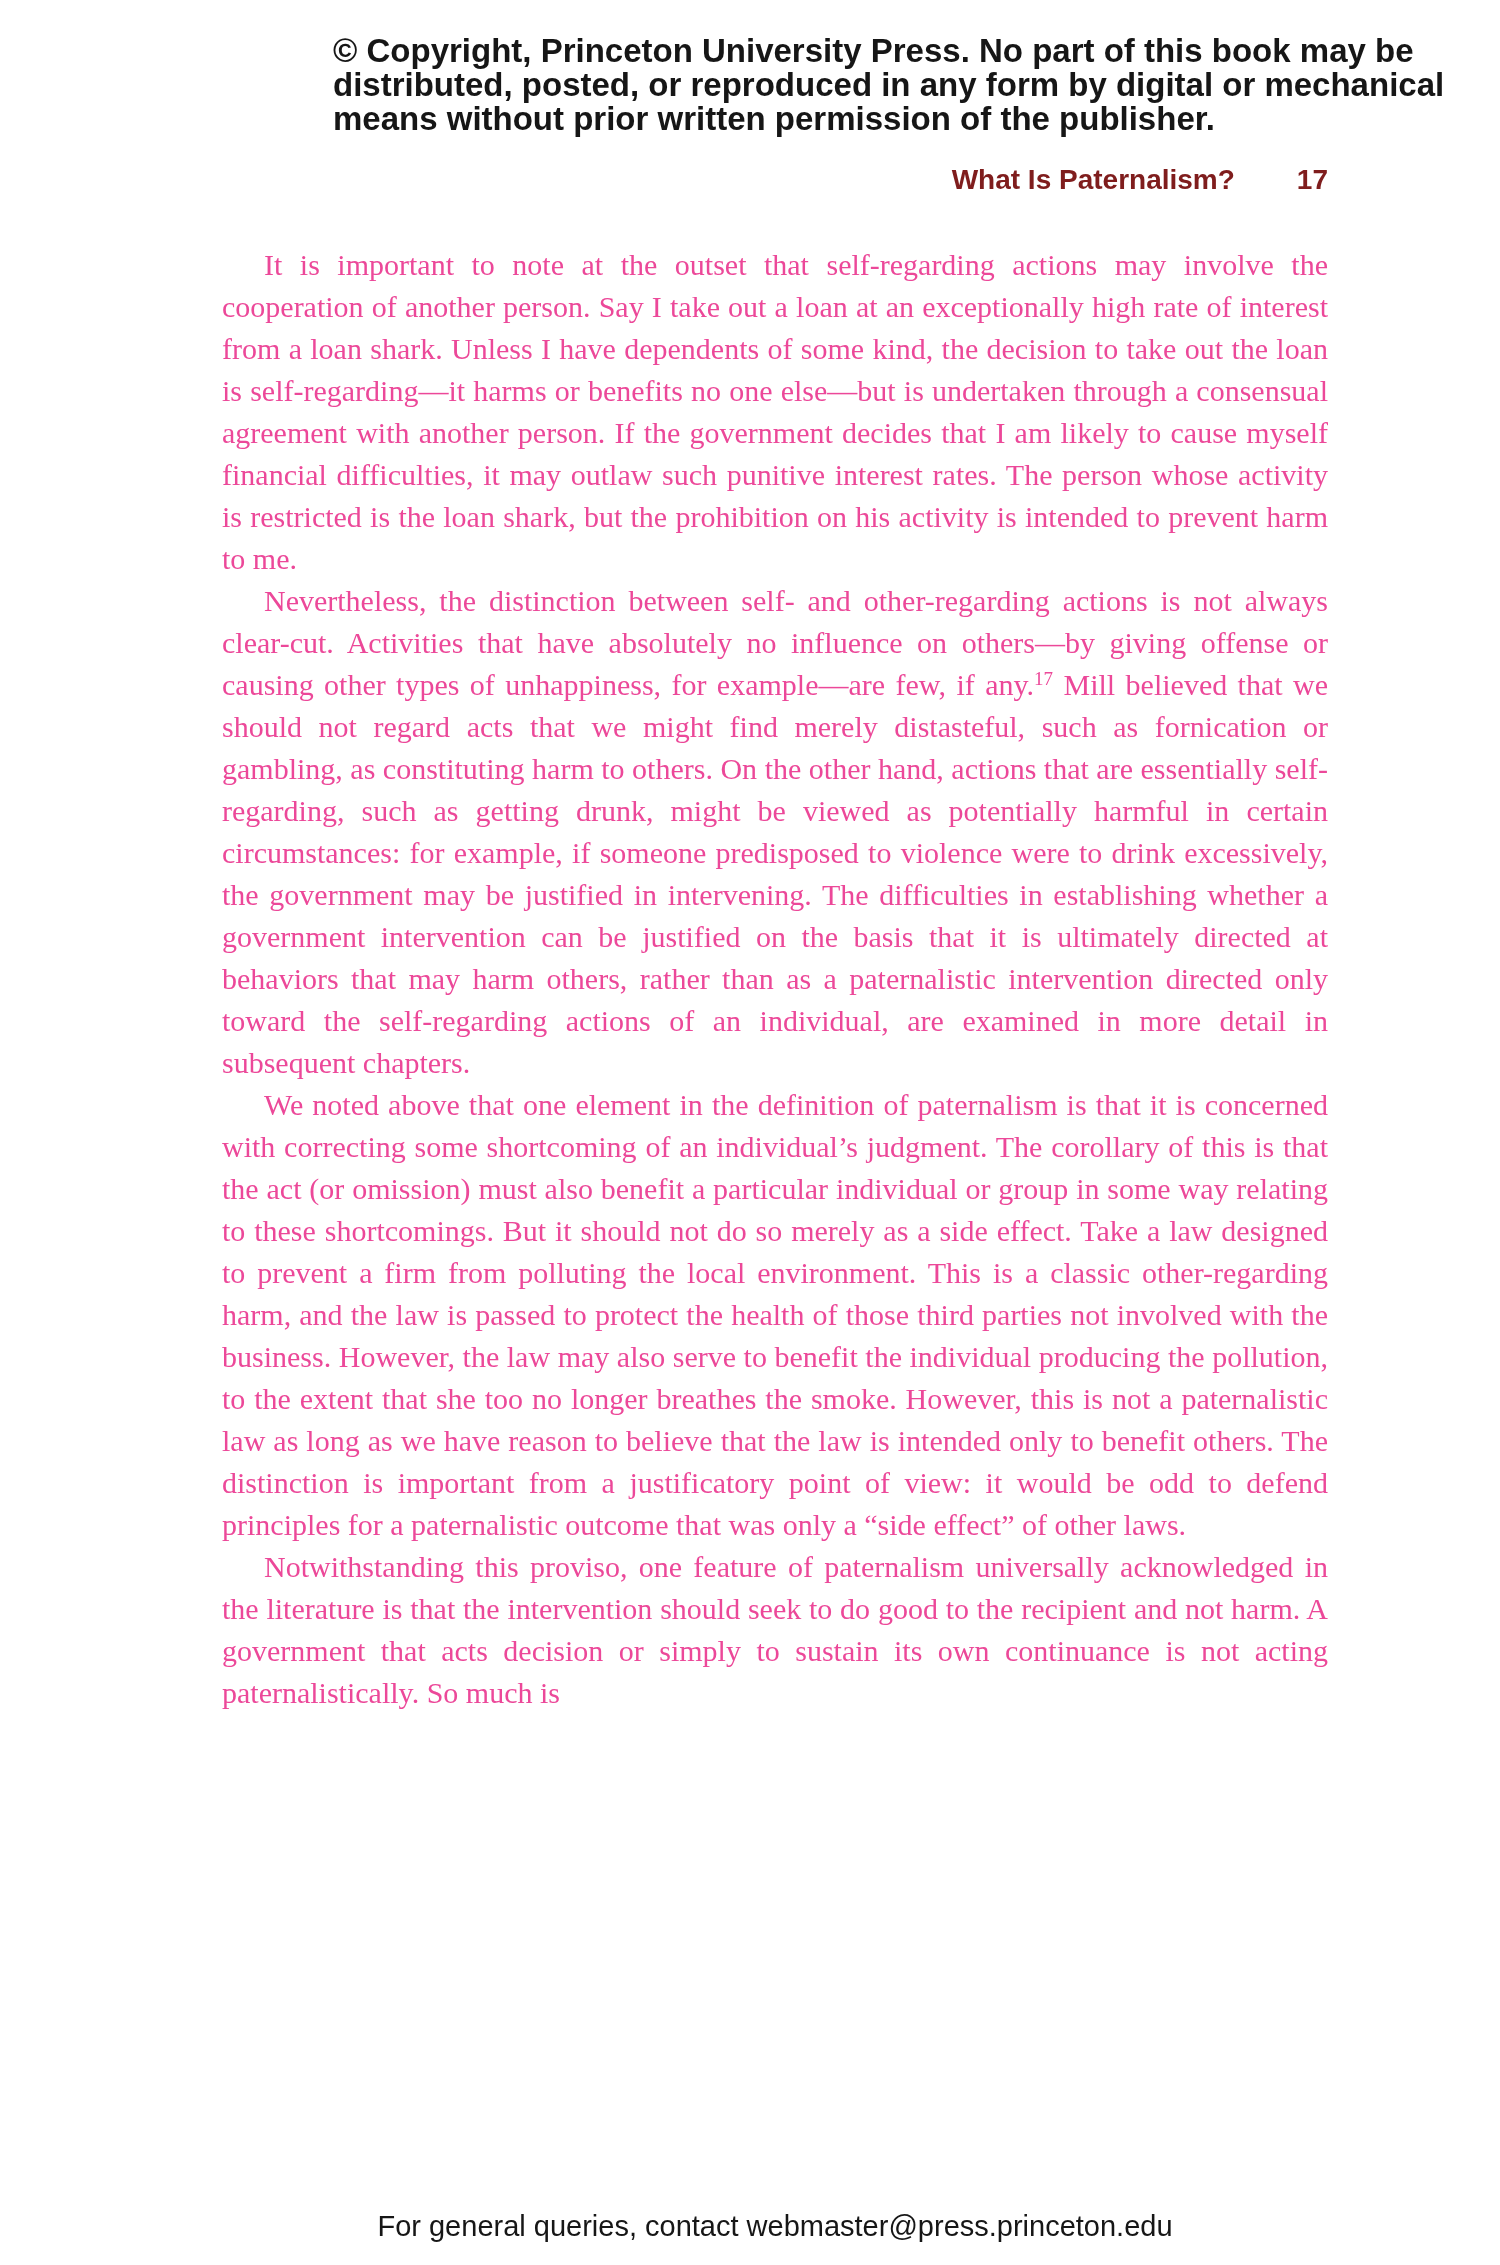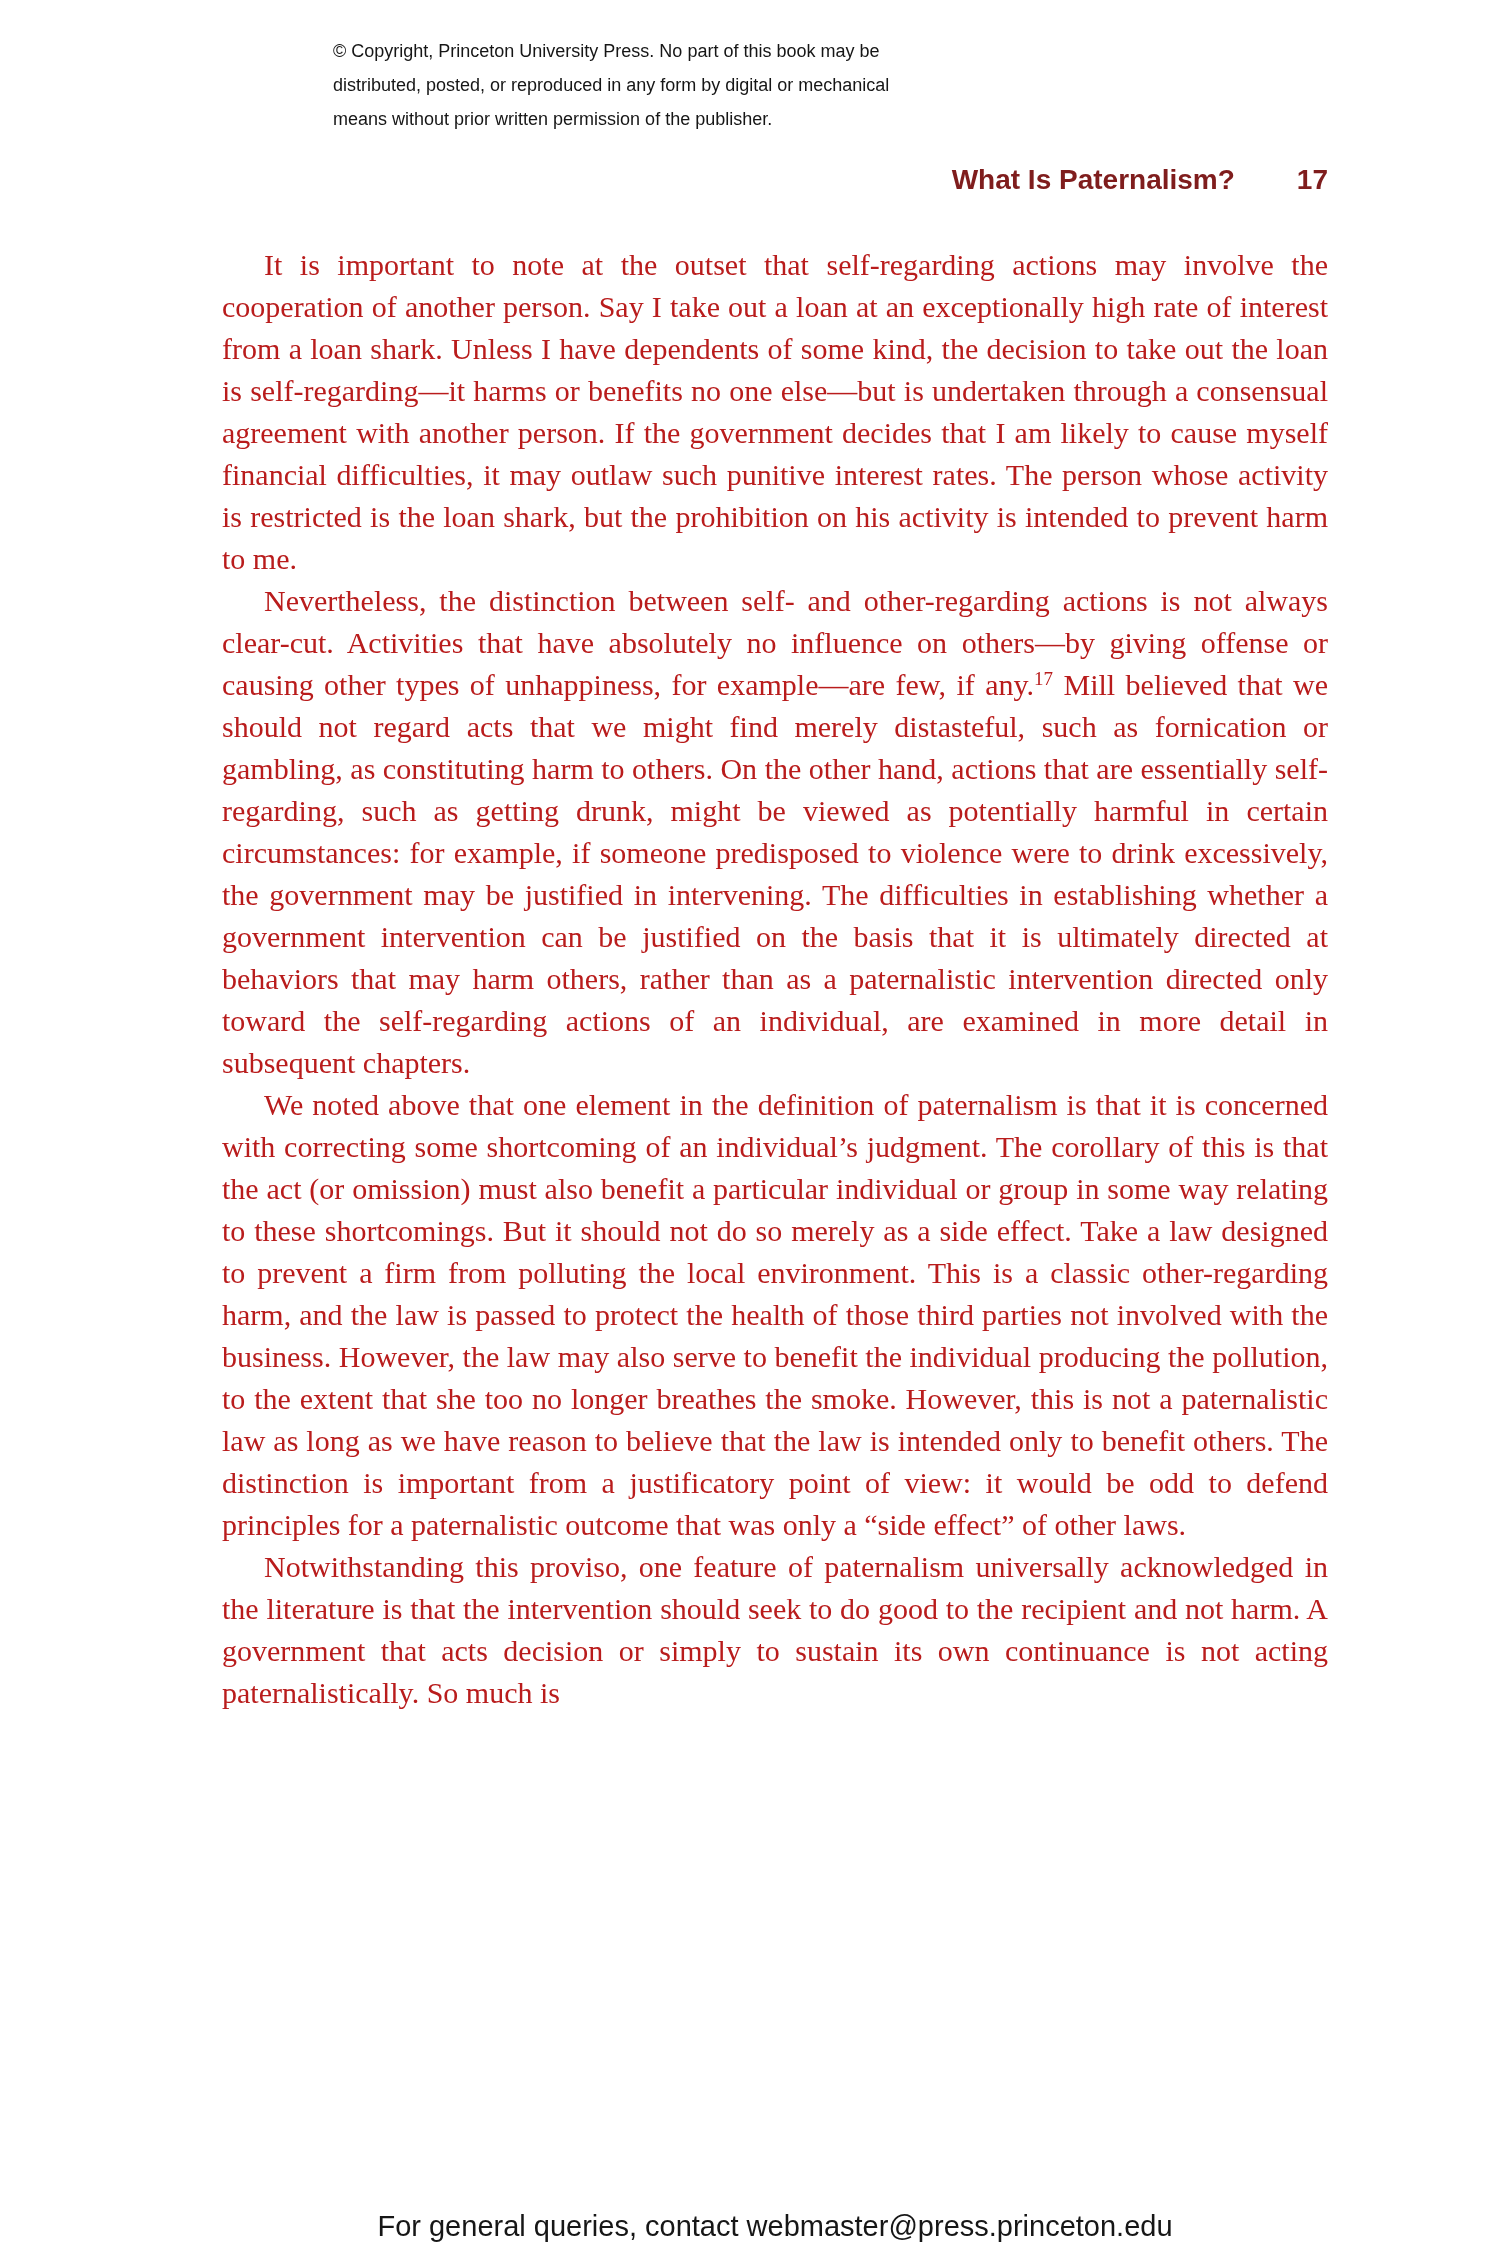--- a/index.html
+++ b/index.html
@@ -12,23 +12,24 @@
     width: 1500px;
     height: 2265px;
     background: #ffffff;
     overflow: hidden;
   }
   .copyright {
     position: absolute;
     top: 34px;
     left: 333px;
     font-family: "Liberation Sans", sans-serif;
-    font-size: 18px;
+    font-size: 33px;
     line-height: 34px;
     color: #161616;
+    font-weight: bold;
   }
   .running-head {
     position: absolute;
     top: 164px;
     left: 222px;
     width: 1106px;
     text-align: right;
     font-family: "Liberation Sans", sans-serif;
     font-weight: bold;
     font-size: 28px;
@@ -40,21 +41,21 @@
   }
   .body-text {
     position: absolute;
     top: 244px;
     left: 222px;
     width: 1106px;
     font-family: "Liberation Serif", serif;
     font-size: 30px;
     line-height: 42px;
     text-align: justify;
-    color: #b91c1c;
+    color: #ec4899;
   }
   .body-text p {
     margin: 0;
     text-indent: 42px;
   }
   .fn-marker {
     font-size: 19px;
     position: relative;
     top: -10px;
     line-height: 0;

